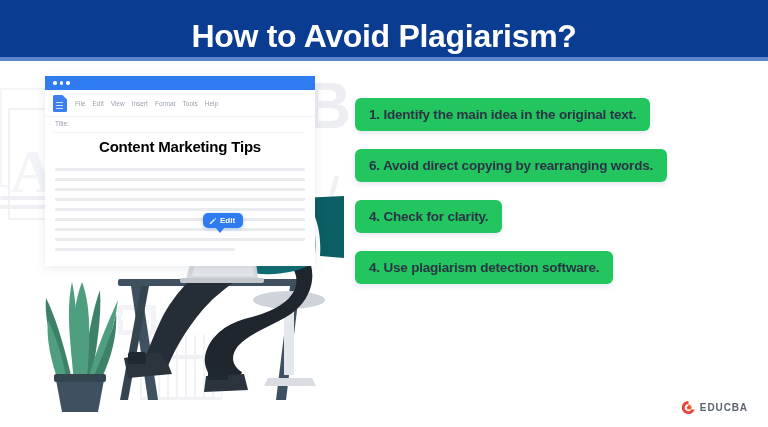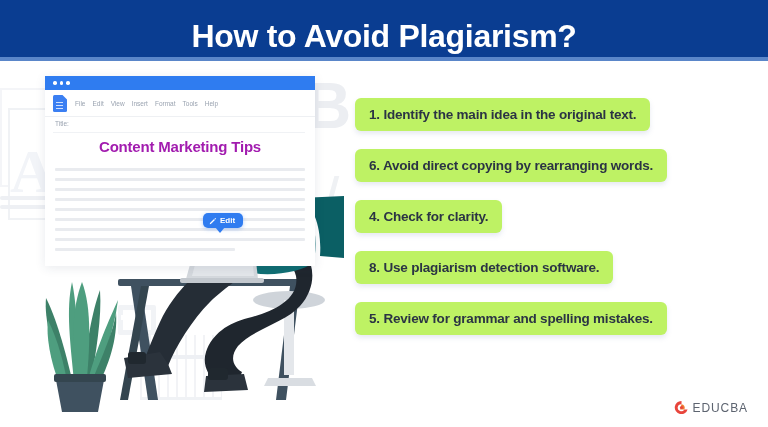--- a/index.html
+++ b/index.html
@@ -116,21 +116,21 @@
   }
   .doc-menu-items{display:flex;gap:7px;font-size:6.5px;color:#9aa3b0;}
   .doc-title-label{
     position:absolute;left:10px;top:44px;font-size:6.5px;color:#9aa3b0;
   }
   .doc-title-underline{
     position:absolute;left:8px;top:56px;width:252px;height:1px;background:#f0f2f5;
   }
   .doc-heading{
     position:absolute;left:0;top:62px;width:270px;text-align:center;
-    font-size:15px;font-weight:bold;color:#a21caf;letter-spacing:-0.2px;
+    font-size:15px;font-weight:bold;color:#000000;letter-spacing:-0.2px;
   }
   .doc-lines{
     position:absolute;left:10px;top:92px;width:250px;
   }
   .doc-lines div{height:3px;background:#e9ebef;margin-bottom:7px;border-radius:1px;}
   .doc-lines div.short{width:72%;}
 
   
   .edit-badge{
     position:absolute;left:203px;top:213px;
@@ -152,42 +152,42 @@
   
   .illus{position:absolute;left:0;top:0;width:345px;height:427px;}
 
   
   .list-wrap{
     position:absolute;left:355px;top:98px;width:400px;
   }
   .bubble{
     position:relative;
     display:inline-flex;align-items:center;
-    background:#bef264;
+    background:#22c55e;
     border-radius:6px;
     padding:9px 14px;
     margin-bottom:18px;
     color:#2b3444;
     font-size:13.5px;
     font-weight:bold;
     letter-spacing:-0.2px;
     white-space:nowrap;
     box-shadow:0 3px 5px rgba(120,140,175,0.18);
   }
 
   
   .logo{
     position:absolute;right:20px;bottom:12px;
     display:flex;align-items:center;gap:4px;
   }
   .logo-mark{
     width:15px;height:15px;display:block;
   }
   .logo-text{
-    font-size:12px;font-weight:normal;color:#5d6470;letter-spacing:0.9px;
+    font-size:10px;font-weight:bold;color:#5d6470;letter-spacing:0.9px;
   }
 </style>
 </head>
 <body>
 
 <div id="infographic">
 
   <div class="header-band"></div>
   <div class="header-accent"></div>
   <div class="header-title">How to Avoid Plagiarism?</div>
@@ -324,22 +324,21 @@
       <path d="M2 12.2 L10.1 4.1 L11.9 5.9 L3.8 14 L1.6 14.4 Z" fill="#ffffff"></path>
       <path d="M11 3.2 L12.8 5 L14.2 3.6 L12.4 1.8 Z" fill="#ffffff"></path>
     </svg>
     <span>Edit</span>
   </div>
 
   <div class="list-wrap">
     <div><span class="bubble">1. Identify the main idea in the original text.</span></div>
     <div><span class="bubble">6. Avoid direct copying by rearranging words.</span></div>
     <div><span class="bubble">4. Check for clarity.</span></div>
-    <div><span class="bubble">8. Use plagiarism detection software.</span></div>
-    <div><span class="bubble">5. Review for grammar and spelling mistakes.</span></div>
+    <div><span class="bubble">4. Use plagiarism detection software.</span></div>
   </div>
 
   <div class="logo">
     <svg class="logo-mark" viewBox="0 0 32 32">
       <path d="M16 2 A14 14 0 1 0 29 20 L22 20 A7.5 7.5 0 1 1 16 9 Z" fill="#e8453c"></path>
       <path d="M16 9 A7.5 7.5 0 0 1 22 20 L13 20 Z" fill="#f07a2e"></path>
       <circle cx="16" cy="16" r="3.4" fill="#e8453c"></circle>
     </svg>
     <span class="logo-text">EDUCBA</span>
   </div>

